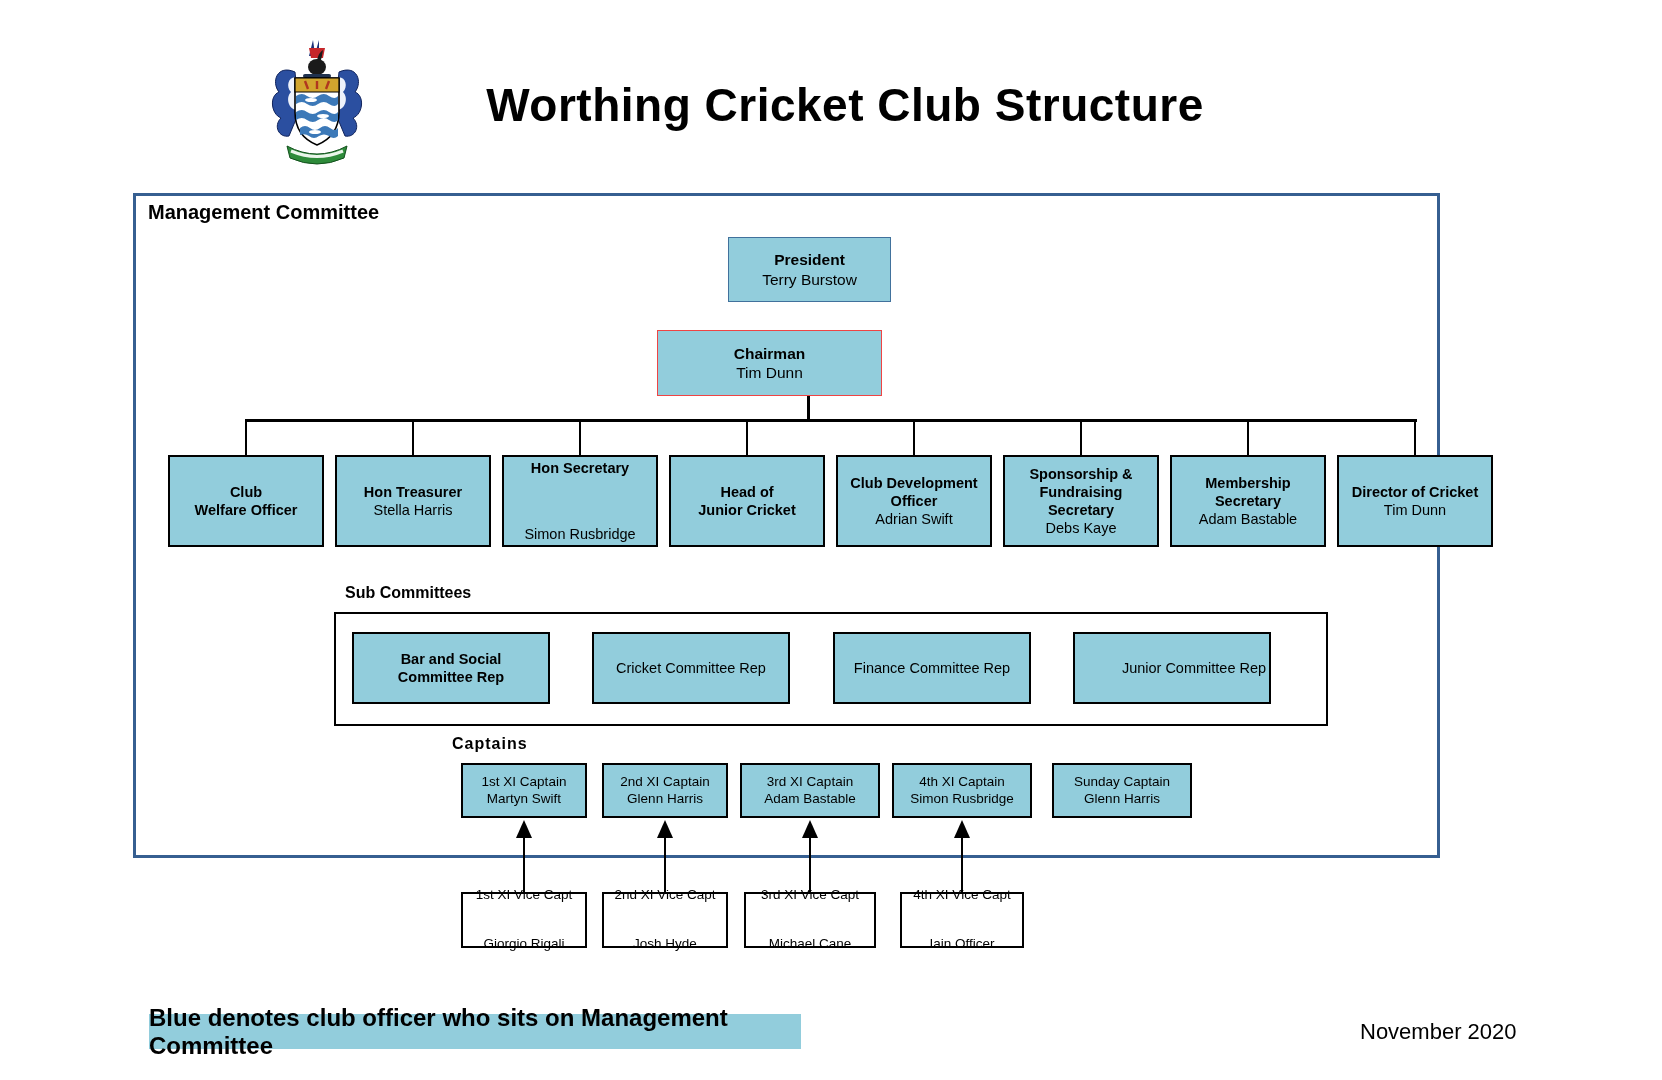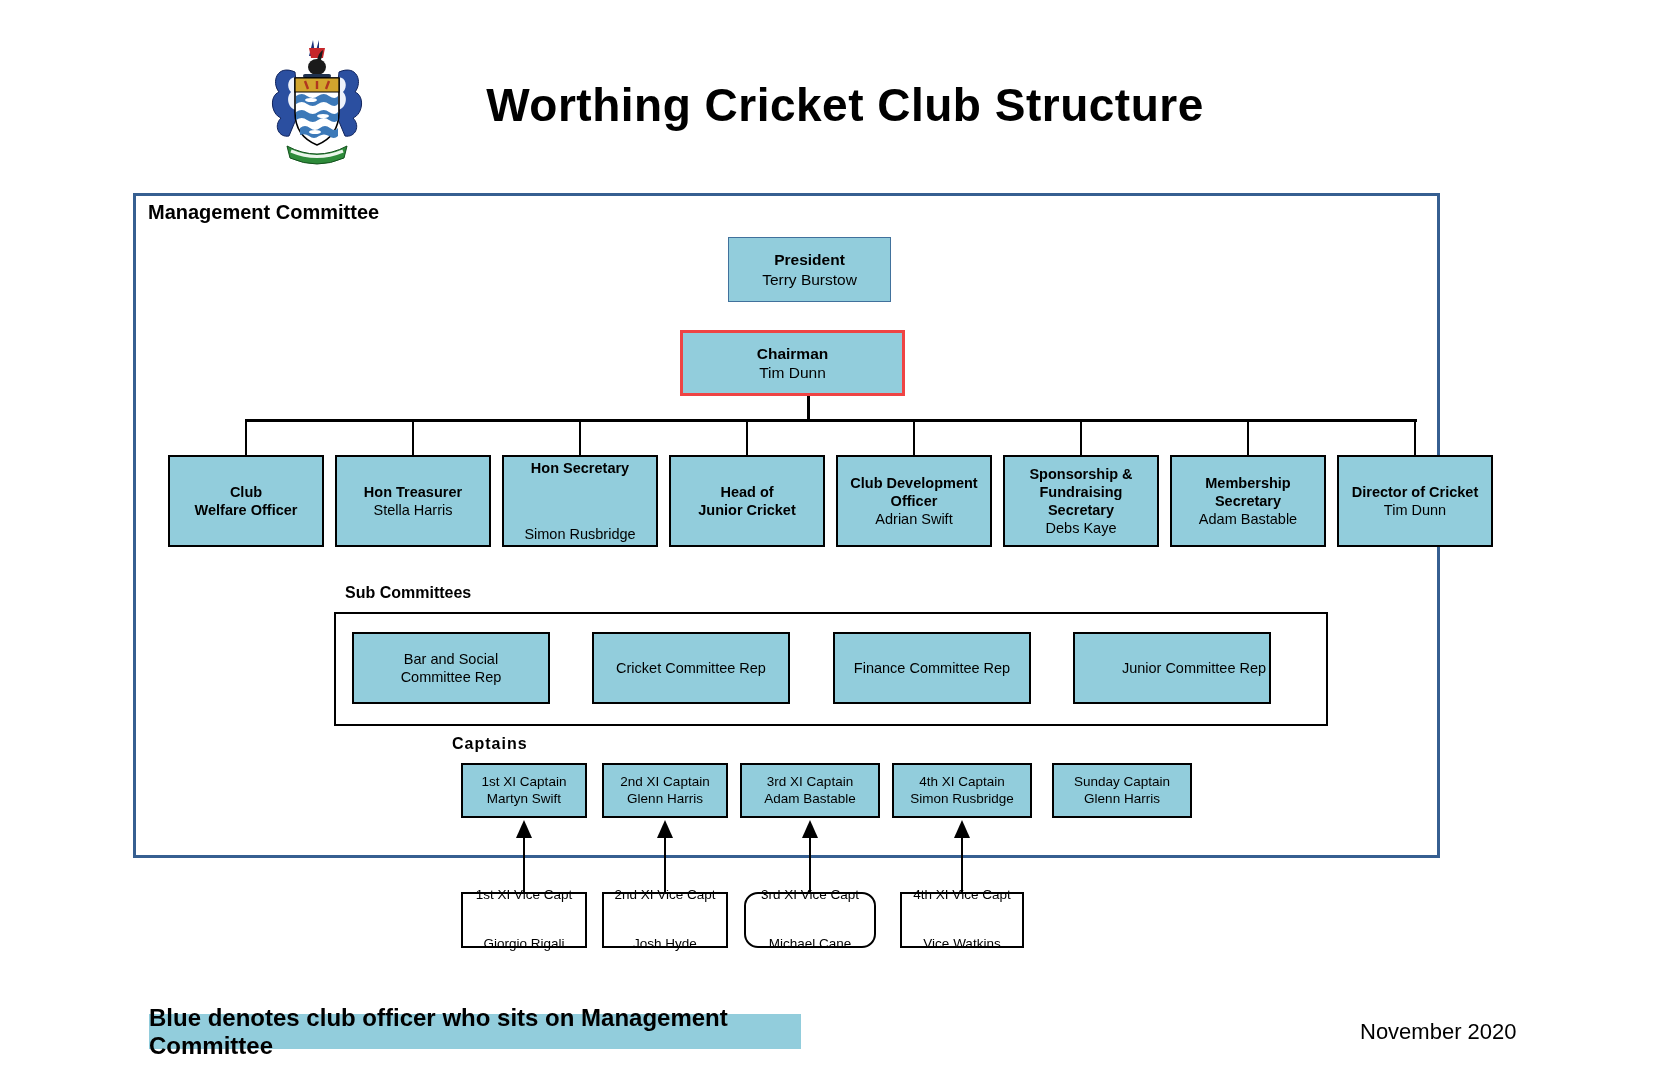--- a/index.html
+++ b/index.html
@@ -18,22 +18,22 @@
 
   
   .box{position:absolute;background:#92CDDC;border:2.5px solid #000;
     display:flex;flex-direction:column;align-items:center;justify-content:center;
     text-align:center;box-sizing:border-box;line-height:1.25;}
   .box .t{font-weight:bold;white-space:pre-line;}
   .box .n{white-space:pre-line;}
 
   #president-box{left:728px;top:237px;width:163px;height:65px;
     border:1.5px solid #41719C;font-size:15.5px;}
-  #chairman-box{left:680px;top:330px;width:225px;height:66px;
-    border:3px solid #ef4444;font-size:15.5px;}
+  #chairman-box{left:657px;top:330px;width:225px;height:66px;
+    border:1px solid #ef4444;font-size:15.5px;}
 
   .officer{top:455px;width:156px;height:92px;font-size:14.5px;padding:2px;}
 
   
   .line{position:absolute;background:#000;}
 
   
   #sub-label{left:345px;top:584px;font-size:16px;font-weight:bold;}
   #sub-container{left:334px;top:612px;width:990px;height:110px;
     border:2px solid #000;background:#fff;}
@@ -156,21 +156,21 @@
 Secretary</div>
     <div class="n">Adam Bastable</div>
   </div>
   <div class="box officer" style="left:1337px;">
     <div class="t">Director of Cricket</div>
     <div class="n">Tim Dunn</div>
   </div>
 
   <div id="sub-label" class="abs">Sub Committees</div>
   <div id="sub-container" class="abs"></div>
-  <div class="box subbox" style="left:352px;">
+  <div class="box subbox" style="left:352px;font-weight:bold;">
     <div class="n">Bar and Social
 Committee Rep</div>
   </div>
   <div class="box subbox" style="left:592px;">
     <div class="n">Cricket Committee Rep</div>
   </div>
   <div class="box subbox" style="left:833px;">
     <div class="n">Finance Committee Rep</div>
   </div>
   <div class="box subbox" style="left:1073px;padding-left:44px;">
@@ -209,27 +209,27 @@
   <div class="arrow-head" style="left:954px;"></div>
 
   <div class="box vicebox" style="left:461px;width:126px;">
     <div class="n">1st XI Vice Capt</div>
     <div class="n">Giorgio Rigali</div>
   </div>
   <div class="box vicebox" style="left:602px;width:126px;">
     <div class="n">2nd XI Vice Capt</div>
     <div class="n">Josh Hyde</div>
   </div>
-  <div class="box vicebox" style="left:744px;width:132px;border-radius:14px;">
+  <div class="box vicebox" style="left:744px;width:132px;">
     <div class="n">3rd XI Vice Capt</div>
     <div class="n">Michael Cane</div>
   </div>
   <div class="box vicebox" style="left:900px;width:124px;">
     <div class="n">4th XI Vice Capt</div>
-    <div class="n">Vice Watkins</div>
+    <div class="n">Iain Officer</div>
   </div>
 
   <div id="legend" class="abs">
     <span>Blue denotes club officer who sits on Management Committee</span>
   </div>
   <div id="doc-date" class="abs">November 2020</div>
 
 </div>
 
 </body></html>

